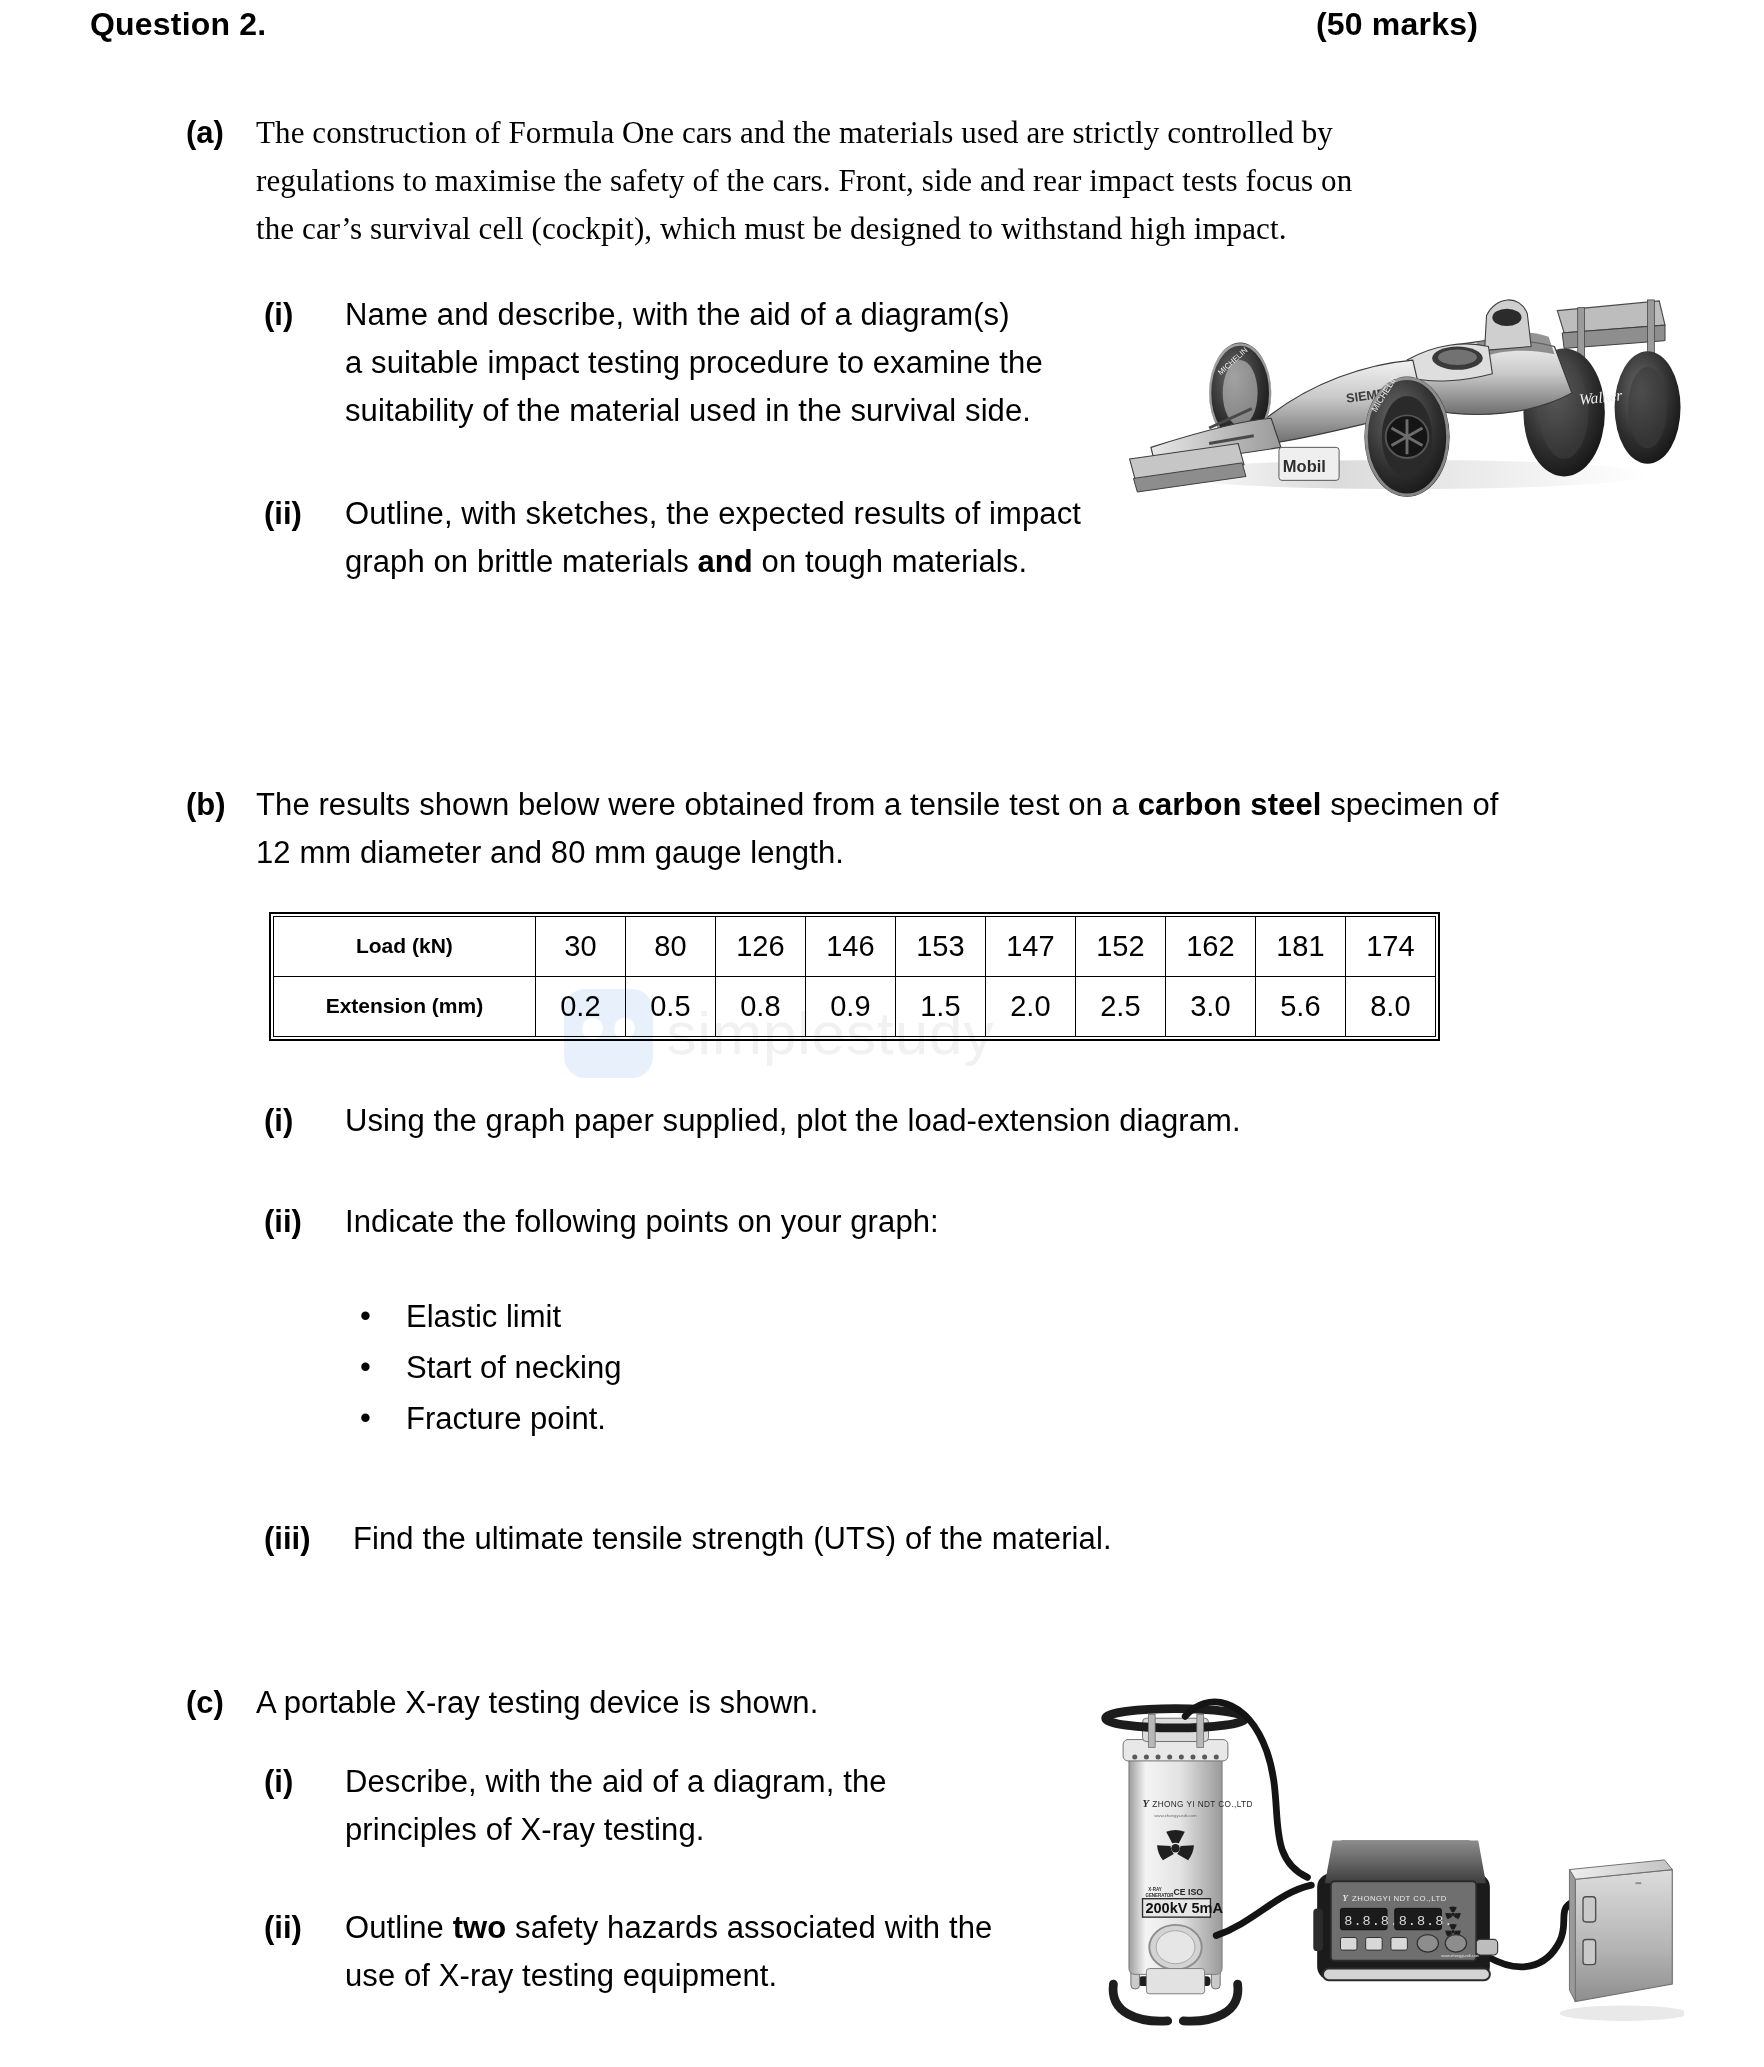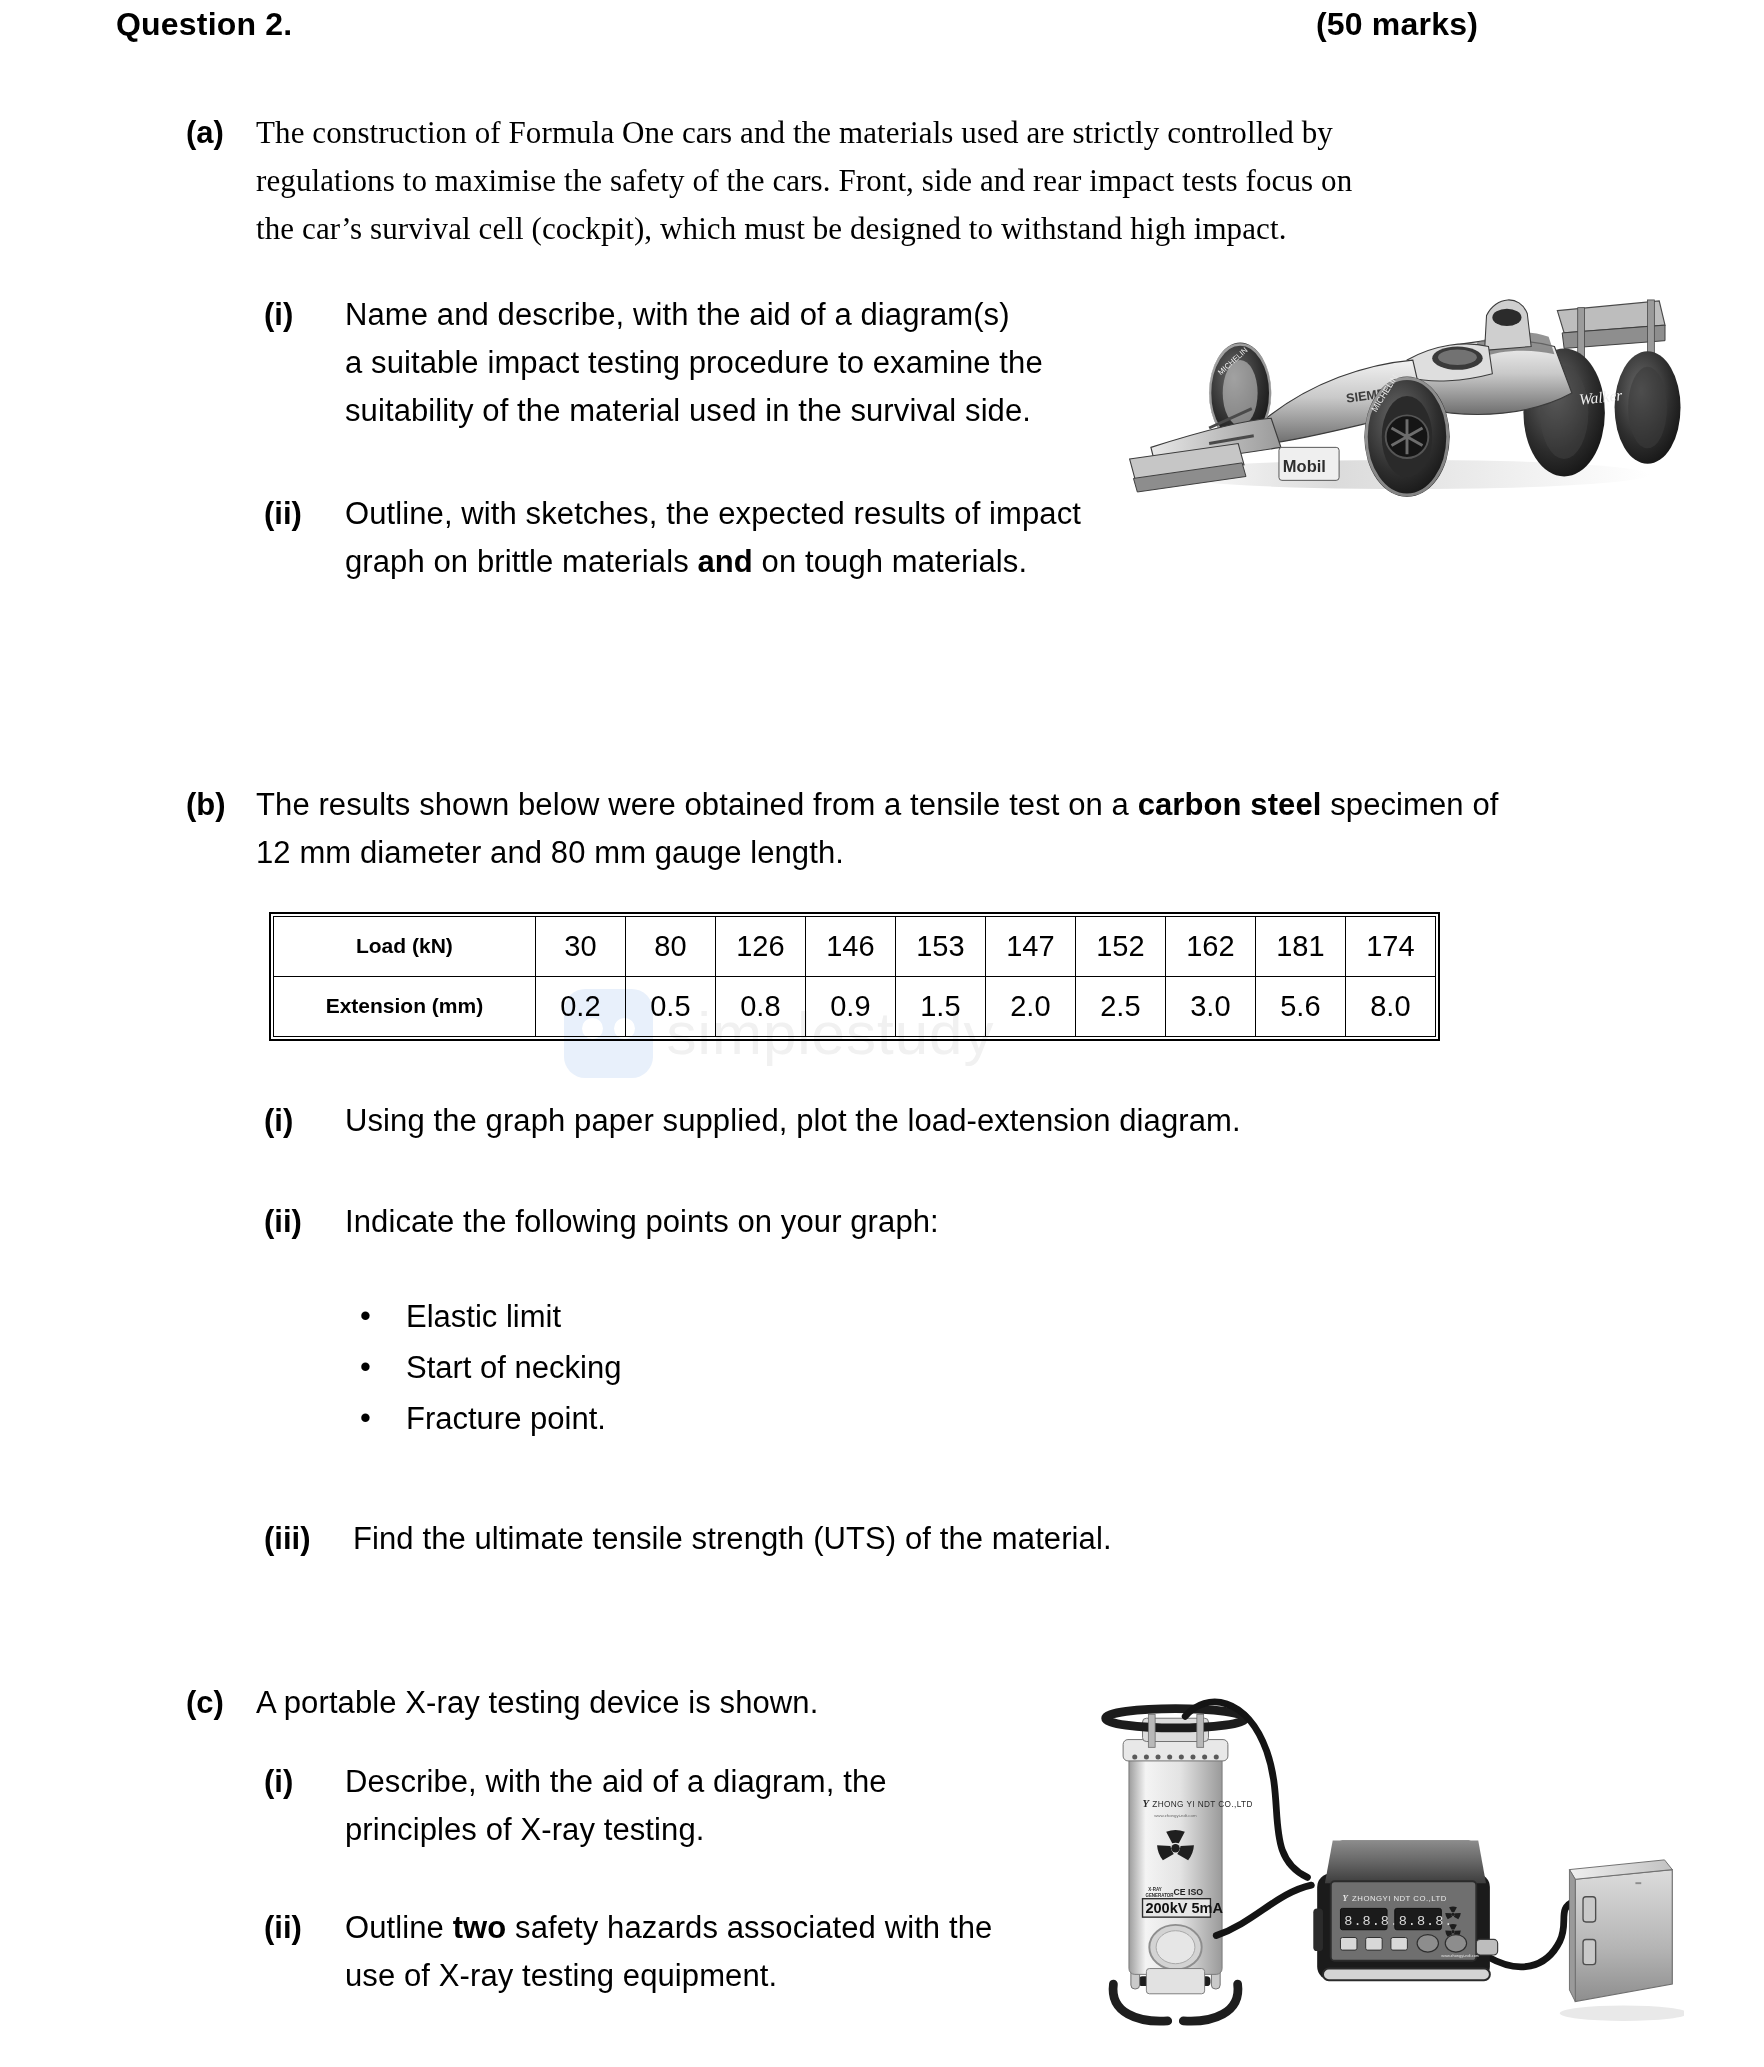--- a/index.html
+++ b/index.html
@@ -61,21 +61,21 @@
     letter-spacing: 1px;
     font-family: "Liberation Sans", sans-serif;
     white-space: nowrap;
   }
 
   
   .header {
     position: absolute;
     left: 0; top: 5.8px;
     width: 1624px;
-    padding: 0 146px 0 116px;
+    padding: 0 146px 0 90px;
     display: flex;
     justify-content: space-between;
     align-items: baseline;
     z-index: 3;
   }
   .q-title, .q-marks {
     font-size: 32px;
     font-weight: bold;
     letter-spacing: 0.2px;
   }

